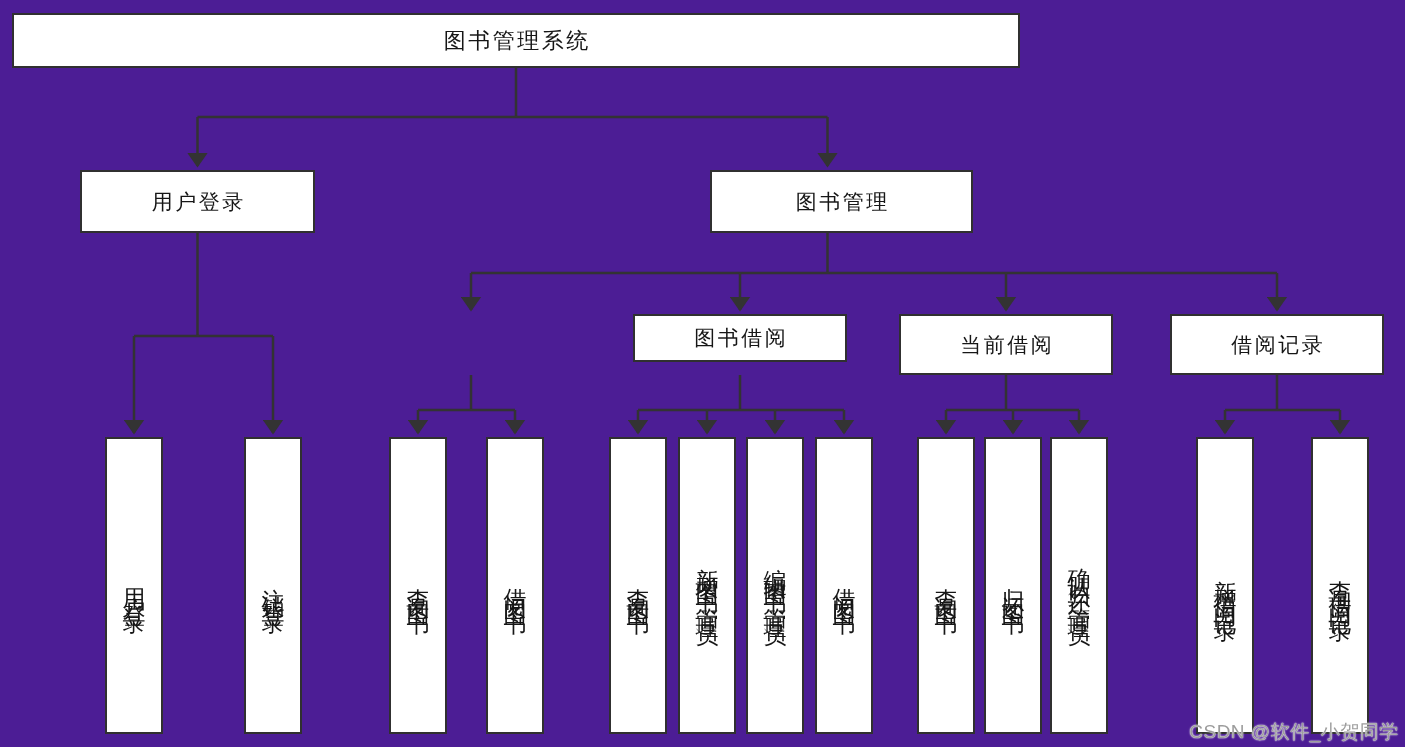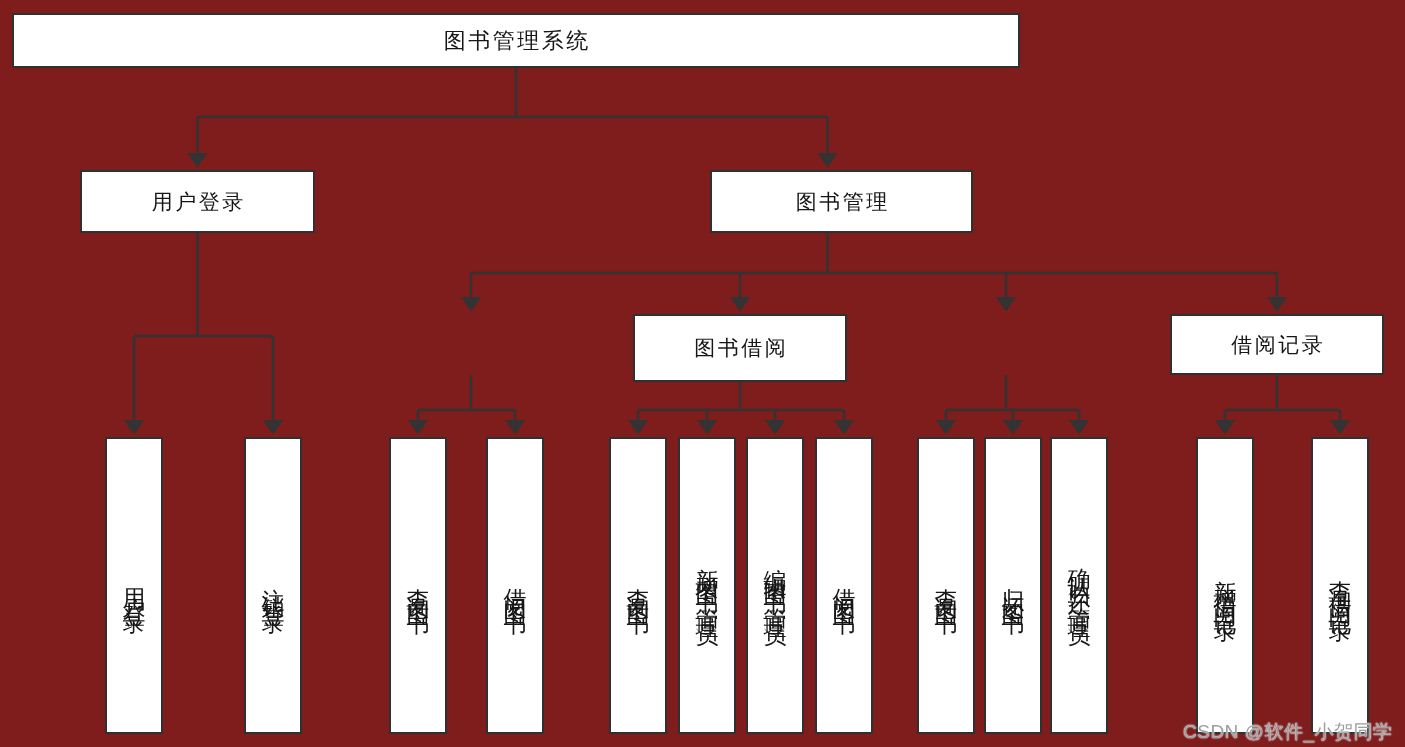--- a/index.html
+++ b/index.html
@@ -1,20 +1,20 @@
 <!DOCTYPE html>
 <html><head>
 <meta charset="utf-8">
 <style>
   html, body { margin: 0; padding: 0; background: #ffffff; }
   #canvas {
     position: relative;
     width: 1405px;
     height: 747px;
-    background: #7f1d1d;
+    background: #4c1d95;
     font-family: "Liberation Sans", sans-serif;
     overflow: hidden;
   }
   #connectors {
     position: absolute;
     left: 0; top: 0;
     width: 1405px; height: 747px;
     z-index: 0;
   }
   .node {
@@ -41,20 +41,21 @@
     position: absolute;
     left: 1183px;
     top: 719px;
     width: 222px;
     font-size: 19px;
     letter-spacing: 0.5px;
     color: #9d9d9d;
     text-shadow: 0 0 2px #ffffff, 0 0 1px #ffffff;
     z-index: 2;
     white-space: nowrap;
+    text-align: center;
   }
 </style>
 </head>
 <body>
 
 <div id="canvas">
 
   <svg id="connectors" viewBox="0 0 1405 747" xmlns="http://www.w3.org/2000/svg">
     <defs>
       <marker id="arrow" viewBox="0 0 10 14" refX="9" refY="7" markerWidth="15" markerHeight="21" markerUnits="userSpaceOnUse" orient="auto">
@@ -103,21 +104,22 @@
       <line x1="1225" y1="410" x2="1225" y2="433" marker-end="url(#arrow)"></line>
       <line x1="1340" y1="410" x2="1340" y2="433" marker-end="url(#arrow)"></line>
     </g>
   </svg>
 
   <div class="node hnode root" style="left:12px; top:13px; width:1008px; height:55px">图书管理系统</div>
 
   <div class="node hnode" style="left:80px; top:170px; width:235px; height:63px">用户登录</div>
   <div class="node hnode" style="left:710px; top:170px; width:263px; height:63px">图书管理</div>
 
-  <div class="node hnode" style="left:633px; top:314px; width:214px; height:68px">图书借阅</div>
+  <div class="node hnode" style="left:633px; top:314px; width:214px; height:48px">图书借阅</div>
+  <div class="node hnode" style="left:899px; top:314px; width:214px; height:61px">当前借阅</div>
   <div class="node hnode" style="left:1170px; top:314px; width:214px; height:61px">借阅记录</div>
 
   <div class="node vnode" style="left:105px; top:437px; width:58px; height:297px">用户登录</div>
   <div class="node vnode" style="left:244px; top:437px; width:58px; height:297px">注销登录</div>
 
   <div class="node vnode" style="left:389px; top:437px; width:58px; height:297px">查询图书</div>
   <div class="node vnode" style="left:486px; top:437px; width:58px; height:297px">借阅图书</div>
 
   <div class="node vnode" style="left:609px; top:437px; width:58px; height:297px">查询图书</div>
   <div class="node vnode" style="left:678px; top:437px; width:58px; height:297px">新增图书（管理员）</div>

